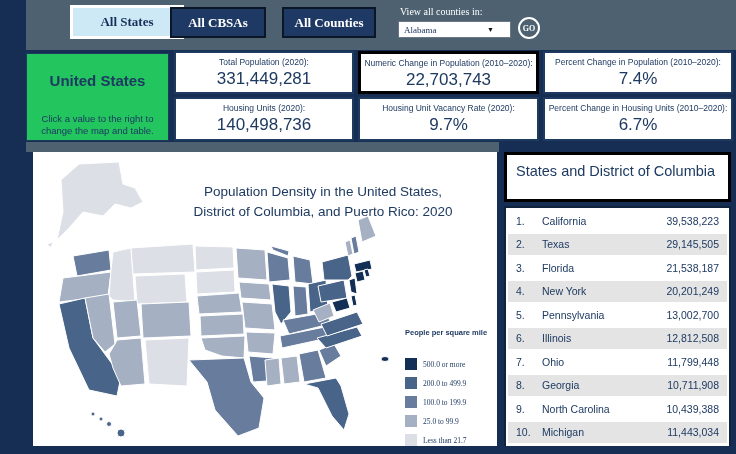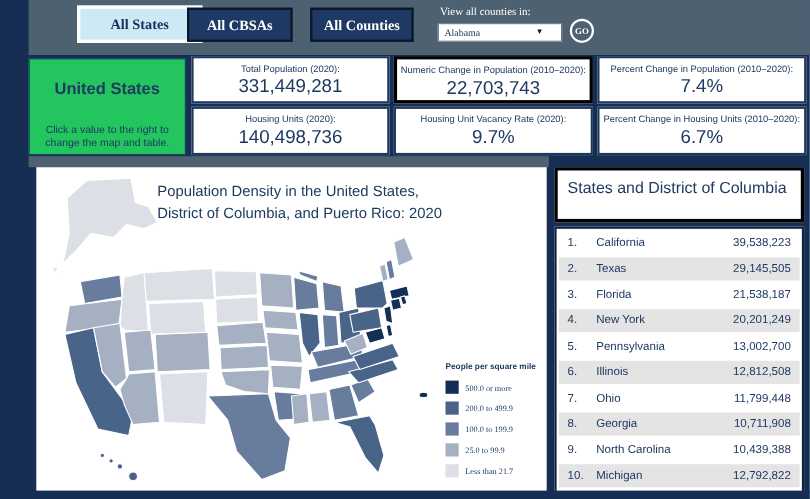--- a/index.html
+++ b/index.html
@@ -39,25 +39,25 @@
   .sb1{left:174px;top:51px;width:180px;height:43px;}
   .sb2{left:358px;top:51px;width:181px;height:43px;}
   .sb3{left:543px;top:51px;width:190px;height:43px;}
   .sb4{left:174px;top:97px;width:180px;height:44px;}
   .sb5{left:358px;top:97px;width:181px;height:44px;}
   .sb6{left:543px;top:97px;width:190px;height:44px;}
   .slate-strip{position:absolute;left:26px;top:142px;width:473px;height:10px;background:#4d6170;}
 
   
   .map-panel{position:absolute;left:33px;top:152px;width:464px;height:302px;background:#ffffff;}
-  .map-title{position:absolute;left:110px;top:12px;width:360px;text-align:left;
+  .map-title{position:absolute;left:110px;top:30px;width:360px;text-align:center;
        font-size:13.5px;color:#1e3a61;line-height:1.45;}
   .map-svg{position:absolute;left:0;top:0;}
   .legend{position:absolute;left:372px;top:176px;width:90px;}
-  .legend-title{font-size:7.5px;font-weight:bold;color:#1e3a61;margin-bottom:9px;}
+  .legend-title{font-size:7.5px;font-weight:bold;color:#1e3a61;margin-bottom:21px;}
   .legend-item{display:flex;align-items:center;margin-bottom:7px;}
   .legend-swatch{width:12px;height:12px;margin-right:6px;flex:none;}
   .legend-label{font-family:"Liberation Serif",serif;font-size:7.5px;color:#1e3a61;}
 
   
   .d1{fill:#142f55;} .d2{fill:#486488;} .d3{fill:#687c9e;} .d4{fill:#a6b0c3;} .d5{fill:#dcdfe6;}
   polygon,ellipse,circle{stroke:#ffffff;stroke-width:1;stroke-linejoin:round;cursor:pointer;}
 
   
   .rank-header{position:absolute;left:504px;top:152px;width:227px;height:50px;background:#ffffff;
@@ -267,21 +267,21 @@
       <span class="rank-val">10,711,908</span>
     </div>
     <div class="rank-row">
       <span class="rank-num">9.</span>
       <span class="rank-name">North Carolina</span>
       <span class="rank-val">10,439,388</span>
     </div>
     <div class="rank-row alt">
       <span class="rank-num">10.</span>
       <span class="rank-name">Michigan</span>
-      <span class="rank-val">12,792,822</span>
+      <span class="rank-val">11,443,034</span>
     </div>
     <div class="rank-row">
       <span class="rank-num">11.</span>
       <span class="rank-name">New Jersey</span>
       <span class="rank-val">9,288,994</span>
     </div>
   </div>
 
   <div class="bottom-bar"></div>
 </div>

